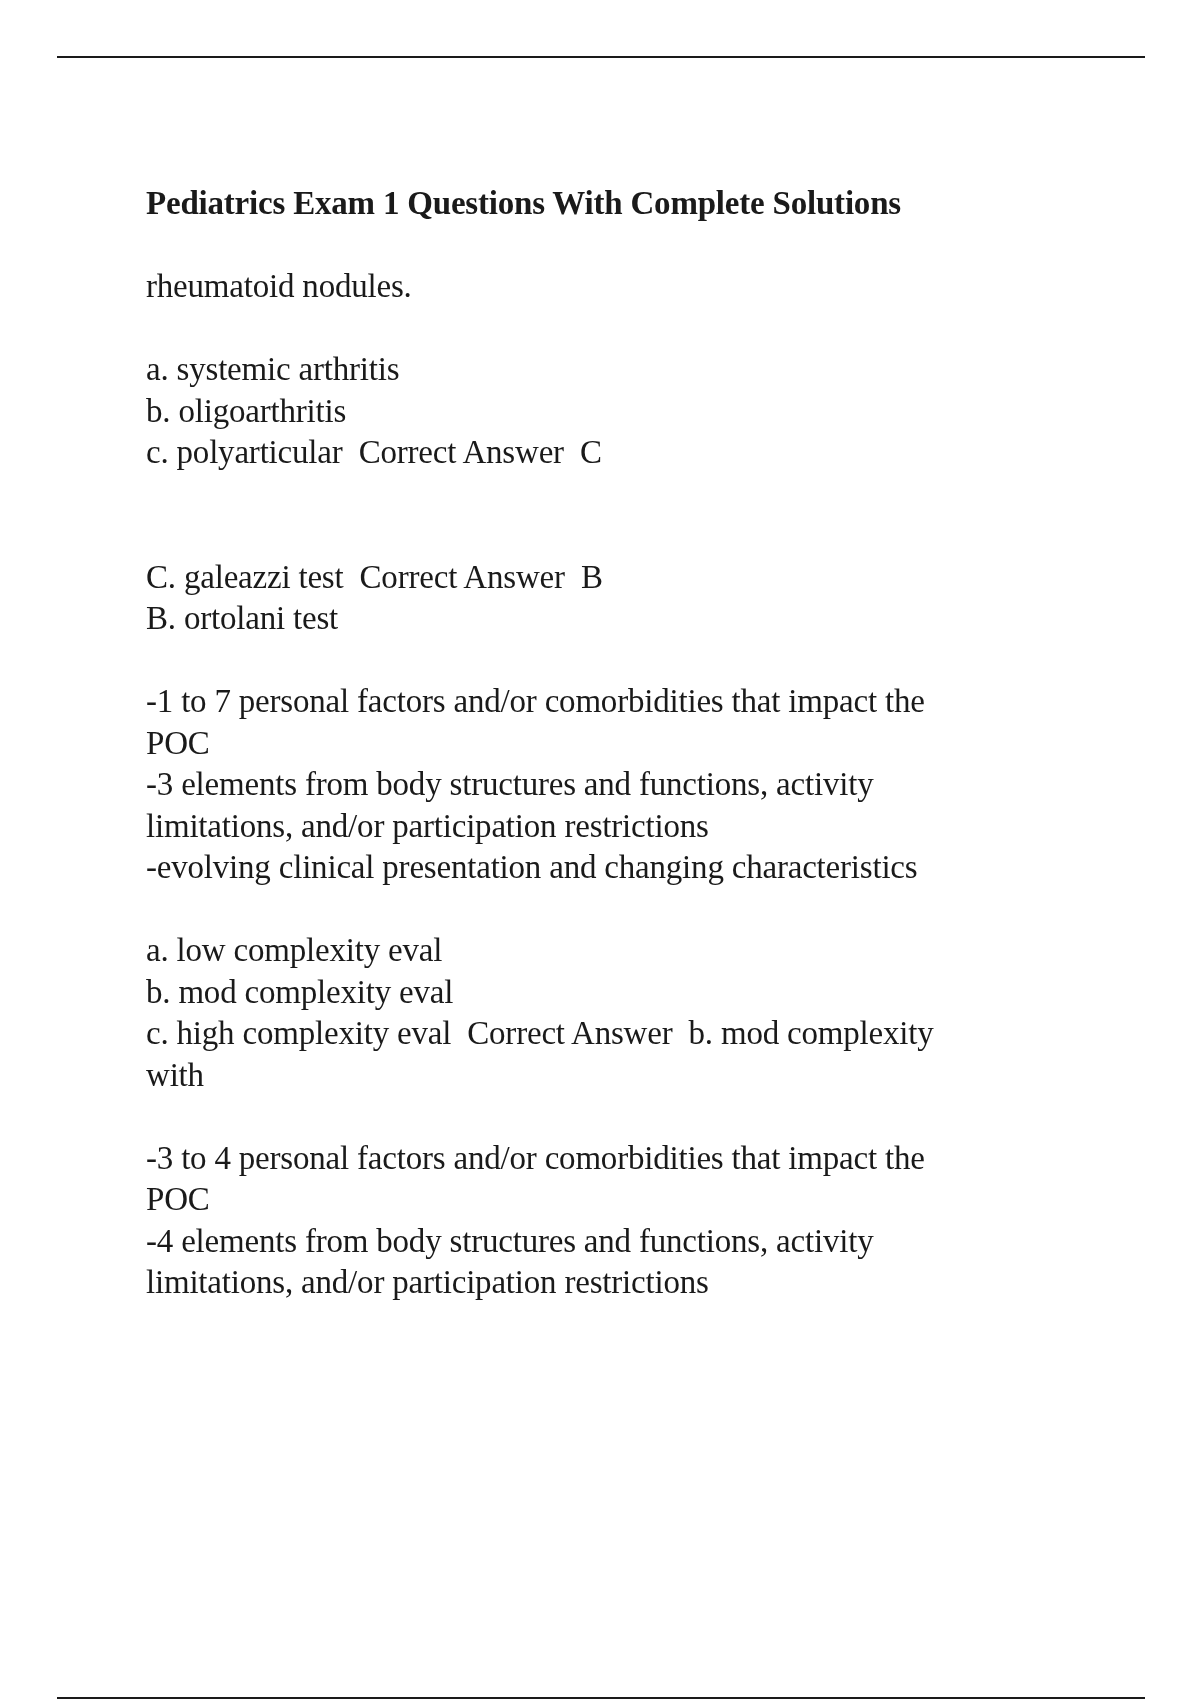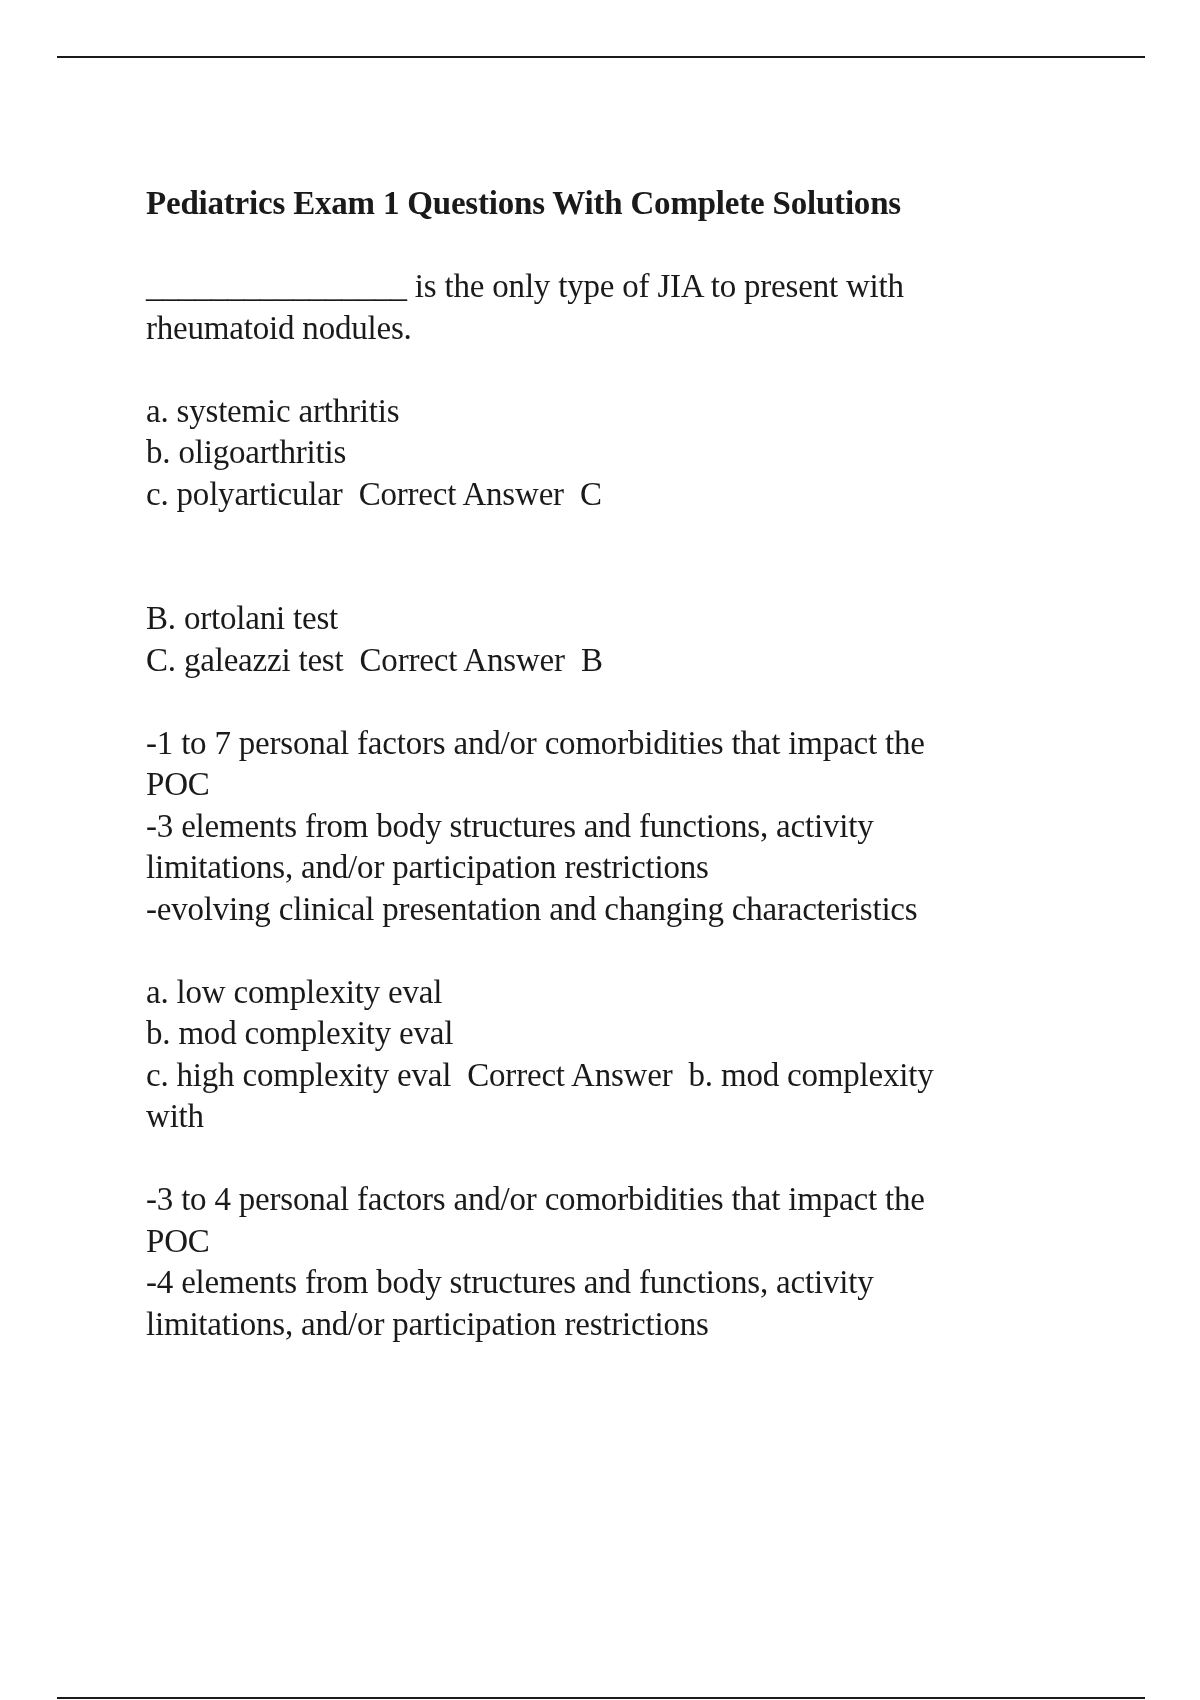--- a/index.html
+++ b/index.html
@@ -51,33 +51,32 @@
 </head>
 <body>
 
 <div class="rule top"></div>
 
 <div class="content">
   <h1 class="title">Pediatrics Exam 1 Questions With Complete Solutions</h1>
   <div class="gap-title"></div>
 
   <div class="block">
-    <span class="line">________________ is the only type of JIA to present with</span>
     <span class="line">rheumatoid nodules.</span>
     <div class="gap"></div>
     <span class="line">a. systemic arthritis</span>
     <span class="line">b. oligoarthritis</span>
     <span class="line">c. polyarticular  Correct Answer  C</span>
   </div>
   <div class="gap"></div>
 
   <div class="block">
     <div class="gap"></div>
+    <span class="line">C. galeazzi test  Correct Answer  B</span>
     <span class="line">B. ortolani test</span>
-    <span class="line">C. galeazzi test  Correct Answer  B</span>
   </div>
   <div class="gap"></div>
 
   <div class="block">
     <span class="line">-1 to 7 personal factors and/or comorbidities that impact the</span>
     <span class="line">POC</span>
     <span class="line">-3 elements from body structures and functions, activity</span>
     <span class="line">limitations, and/or participation restrictions</span>
     <span class="line">-evolving clinical presentation and changing characteristics</span>
     <div class="gap"></div>

